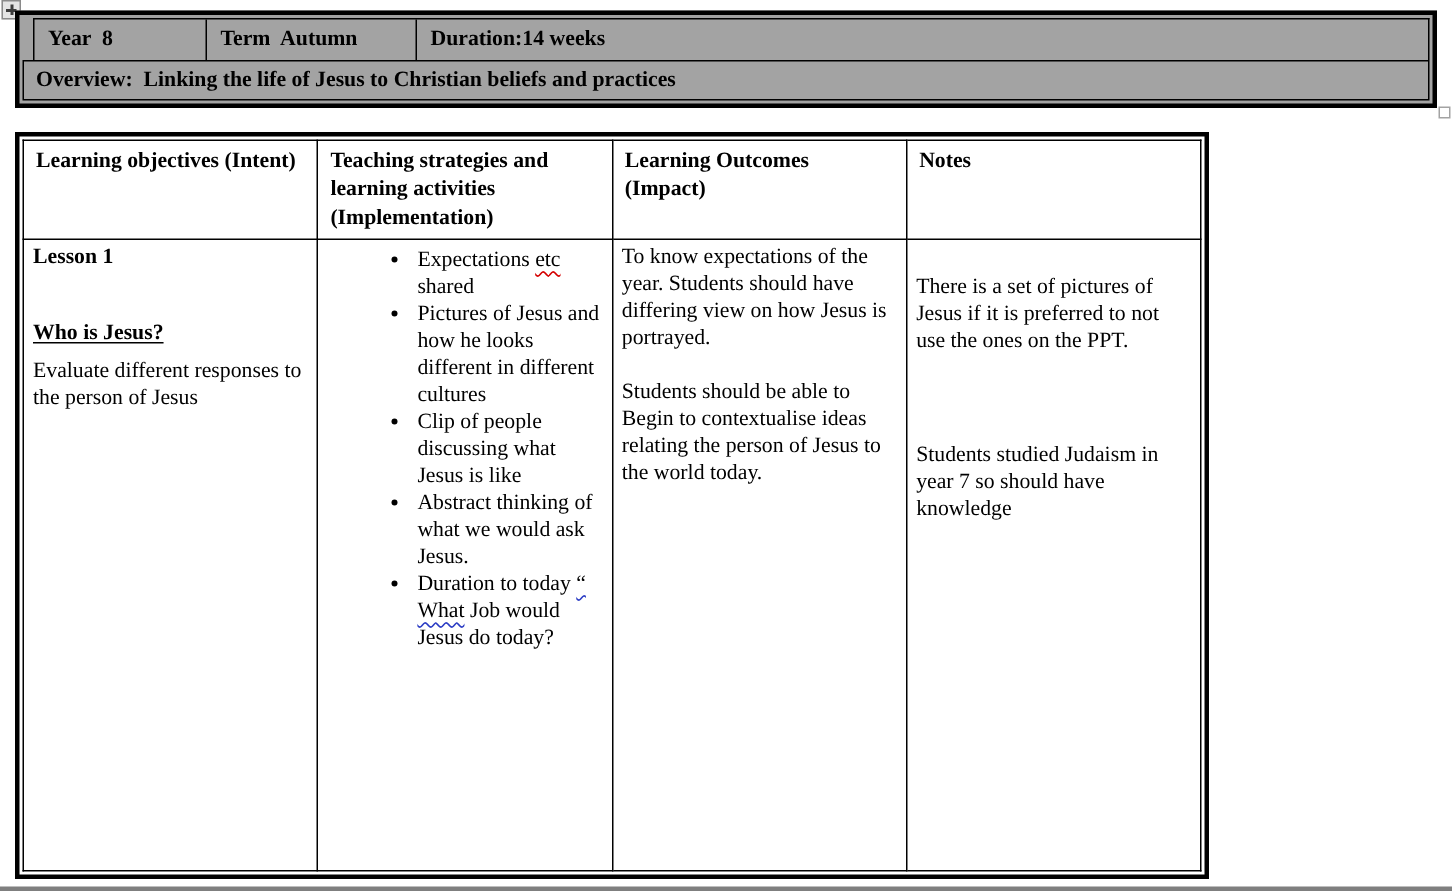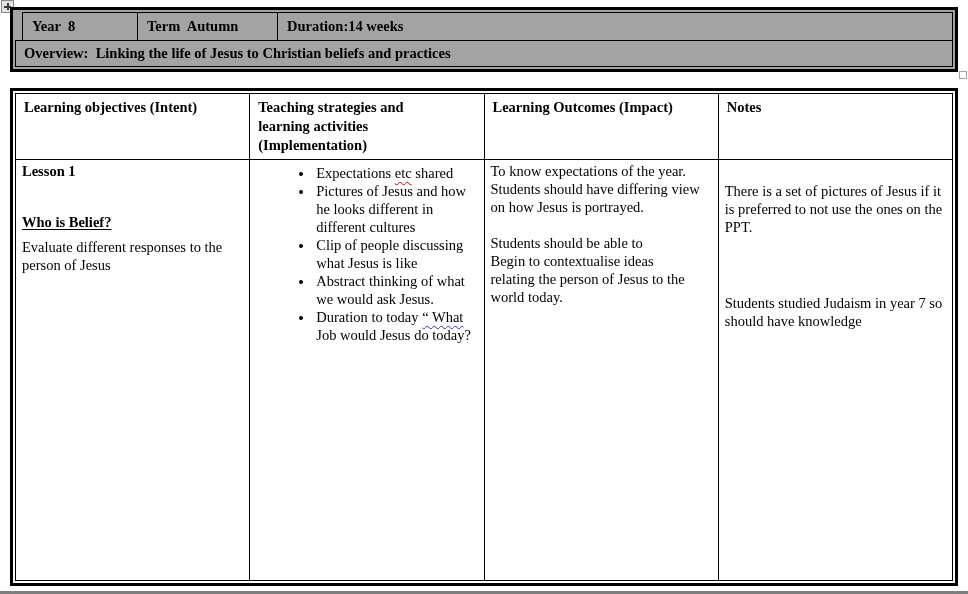--- a/index.html
+++ b/index.html
@@ -28,21 +28,21 @@
   .c-title { flex: 0 0 441px; }
   .c-duration { flex: 1 1 auto; }
   .top-row2 { height: 27px; border: 1px solid #000; padding: 3px 8px;
     font-weight: bold; white-space: pre-wrap; overflow: hidden; }
 
   
   .resize-handle { position: absolute; left: 959px; top: 71px; width: 8px; height: 8px;
     border: 1px solid #a3a3a3; background: #fff; }
 
   
-  .main-table-wrap { position: absolute; left: 10px; top: 88px; width: 948px;
+  .main-table-wrap { position: absolute; left: 10px; top: 88px; width: 796px;
     border: 3px solid #000; padding: 2px; background: #fff; }
   table.grid { width: 100%; border-collapse: collapse; table-layout: fixed; }
   table.grid th, table.grid td { border: 1px solid #000; vertical-align: top; text-align: left; }
   table.grid th { height: 62px; padding: 4px 8px; font-weight: bold; font-size: 14.5px; line-height: 19px; }
   th.center { text-align: center; }
   table.grid td { height: 421px; padding: 2px 6px; }
   td.col-objectives { padding: 6px 8px; }
 
   .who-question { font-weight: bold; text-decoration: underline; text-underline-offset: 2px;
     margin-top: 33px; }
@@ -91,21 +91,21 @@
 learning activities
 (Implementation)</th>
         <th class="center">Learning Outcomes (Impact)</th>
         <th class="center">Notes</th>
       </tr>
     </thead>
     <tbody>
       <tr>
         <td class="col-objectives">
           <div class="bold">Lesson 1</div>
-          <div class="who-question">Who is Belief?</div>
+          <div class="who-question">Who is Jesus?</div>
           <div class="objective-text">Evaluate different responses to the person of Jesus</div>
         </td>
 
         <td>
           <ul class="activity-list">
             <li><span>Expectations </span><span class="sq-red">etc</span><span> shared</span></li>
             <li>Pictures of Jesus and how he looks different in different cultures</li>
             <li>Clip of people discussing what Jesus is like</li>
             <li>Abstract thinking of what we would ask Jesus.</li>
             <li><span>Duration to today </span><span class="sq-blue">“ What</span><span> Job would Jesus do today?</span></li>

